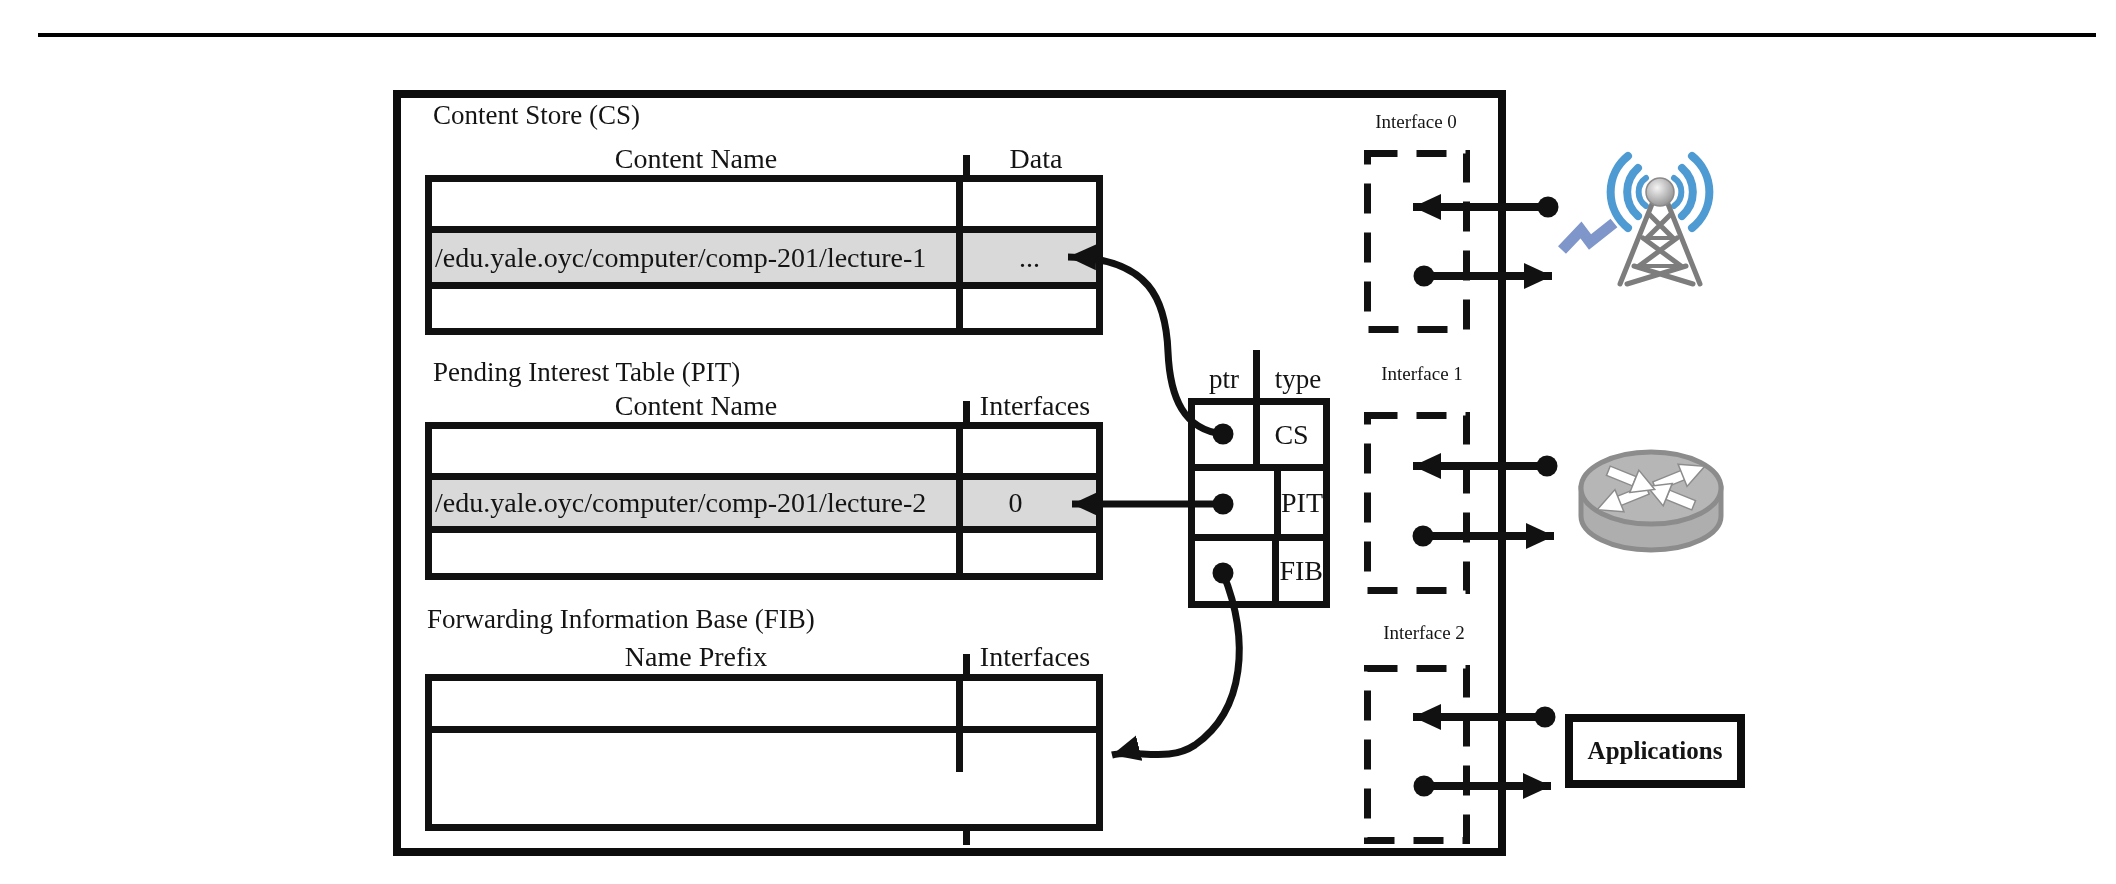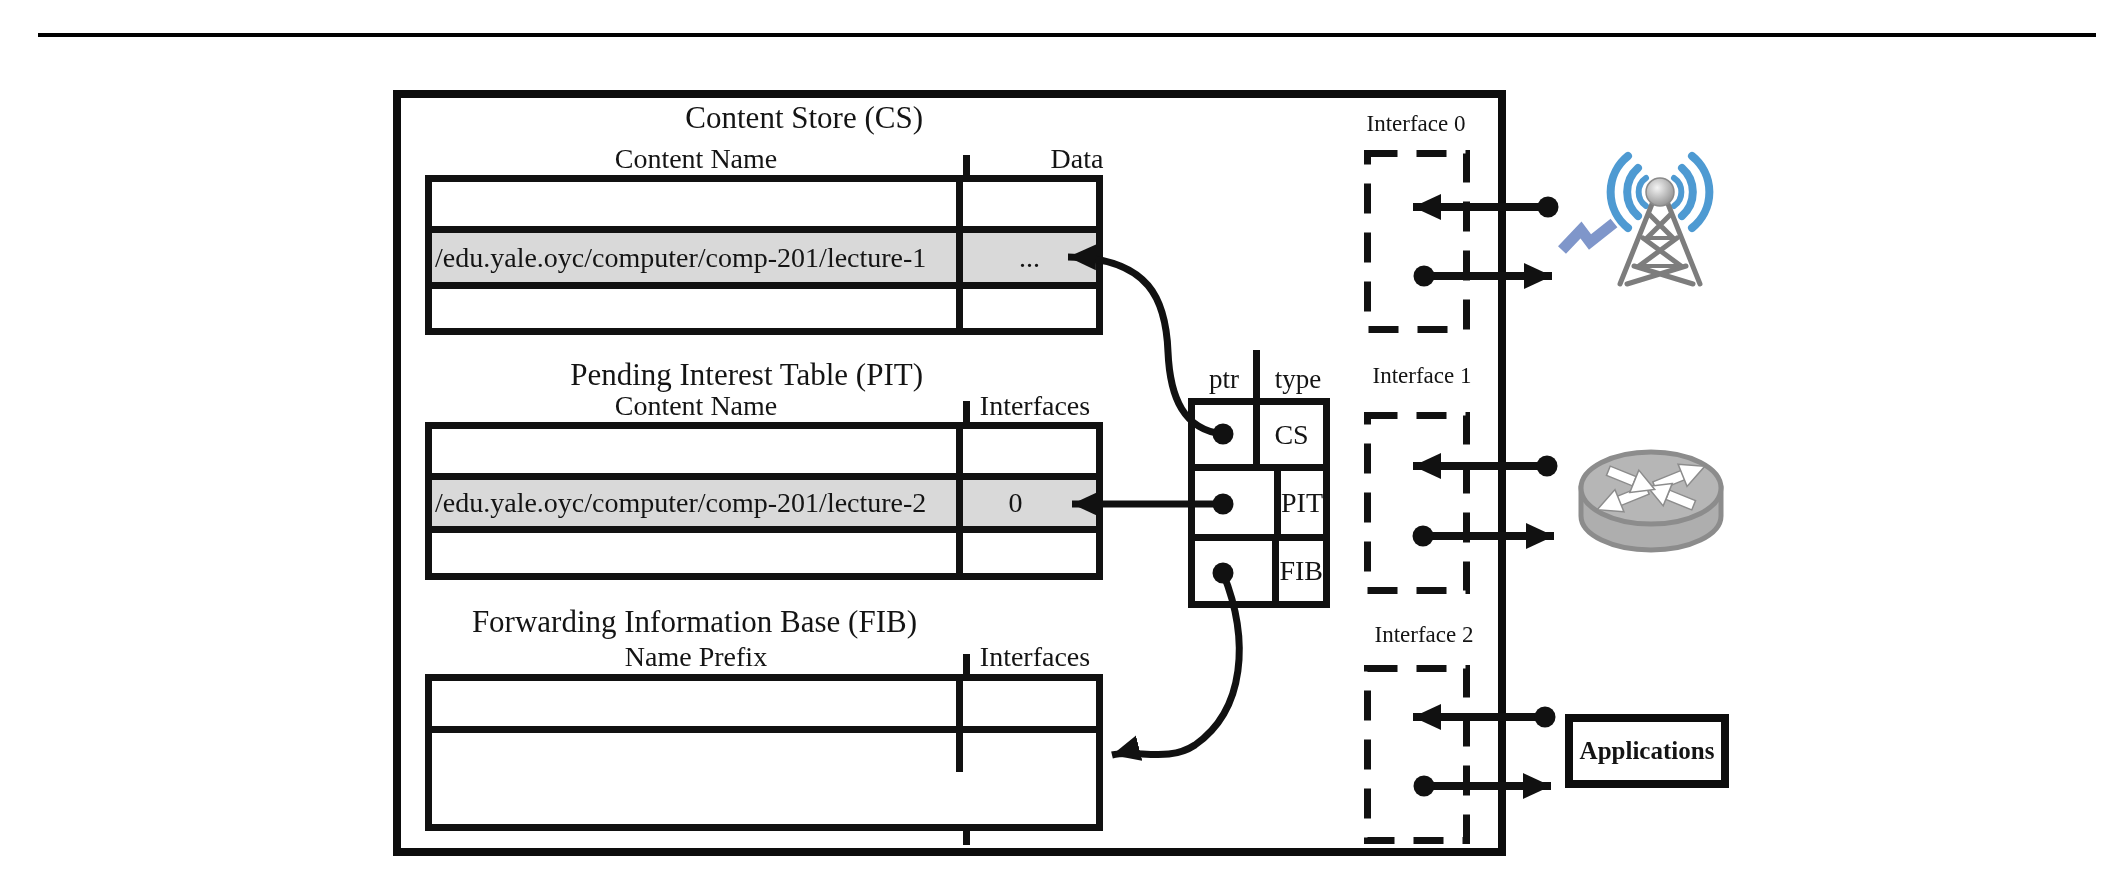--- a/index.html
+++ b/index.html
@@ -1,52 +1,52 @@
 <!DOCTYPE html>
 <html><head>
 <meta charset="utf-8">
 <style>
   html,body{margin:0;padding:0;background:#ffffff;}
   body{width:2116px;height:884px;position:relative;overflow:hidden;
        font-family:"Liberation Serif","DejaVu Serif",serif;color:#141414;}
   .abs{position:absolute;}
   .rule{background:#000;}
   .mainbox{border:8px solid #0d0d0d;background:#fff;box-sizing:border-box;}
-  .title{font-size:31px;text-align:right;white-space:nowrap;}
+  .title{font-size:27px;text-align:left;white-space:nowrap;}
   .colhead{font-size:28px;text-align:center;white-space:nowrap;}
   .ndn-table{position:absolute;border:7px solid #111;background:#fff;box-sizing:border-box;}
   .trow{display:flex;}
   .trow + .trow{border-top:7px solid #111;}
   .tcell-name{width:531px;border-right:7px solid #111;display:flex;align-items:center;
               font-size:28px;white-space:nowrap;padding-left:3px;box-sizing:border-box;}
   .tcell-name.center{justify-content:center;padding-left:0;}
   .tcell-val{flex:1;display:flex;align-items:center;justify-content:center;font-size:28px;}
   .hl{background:#d9d9d9;}
   .tick{background:#111;}
   .ptr-table{position:absolute;border:7px solid #111;background:#fff;box-sizing:border-box;}
   .prow{display:flex;}
   .prow + .prow{border-top:7px solid #111;padding-left:28px;}
   .pcell-ptr{width:58px;border-right:7px solid #111;}
   .pcell-type{flex:1;display:flex;align-items:center;justify-content:center;font-size:28px;}
-  .iface-label{font-size:23px;text-align:center;white-space:nowrap;}
+  .iface-label{font-size:19px;text-align:center;white-space:nowrap;}
   .apps-box{border:8px solid #0d0d0d;display:flex;align-items:center;justify-content:center;
             font-weight:bold;font-size:25px;background:#fff;box-sizing:border-box;}
   svg{display:block;}
   .overlay{pointer-events:none;}
 </style>
 </head>
 <body>
 
 <div class="abs rule" style="left:38px;top:33px;width:2058px;height:4px;"></div>
 
 <div class="abs mainbox" style="left:393px;top:90px;width:1113px;height:766px;"></div>
 
 <div class="abs title" style="left:433px;top:100px;width:490px;">Content Store (CS)</div>
 <div class="abs colhead" style="left:425px;top:143px;width:542px;">Content Name</div>
-<div class="abs colhead" style="left:1009px;top:143px;width:136px;">Data</div>
+<div class="abs colhead" style="left:968px;top:143px;width:136px;">Data</div>
 <div class="abs tick" style="left:963px;top:155px;width:7px;height:20px;"></div>
 <div class="ndn-table" style="left:425px;top:175px;width:678px;height:160px;">
   <div class="trow" style="height:44px;">
     <div class="tcell-name"></div>
     <div class="tcell-val"></div>
   </div>
   <div class="trow hl" style="height:49px;">
     <div class="tcell-name">/edu.yale.oyc/computer/comp-201/lecture-1</div>
     <div class="tcell-val">...</div>
   </div>
@@ -106,21 +106,21 @@
   <div class="prow" style="height:60px;">
     <div class="pcell-ptr"></div>
     <div class="pcell-type">FIB</div>
   </div>
 </div>
 
 <div class="abs iface-label" style="left:1326px;top:111px;width:180px;">Interface 0</div>
 <div class="abs iface-label" style="left:1332px;top:363px;width:180px;">Interface 1</div>
 <div class="abs iface-label" style="left:1334px;top:622px;width:180px;">Interface 2</div>
 
-<div class="abs apps-box" style="left:1565px;top:714px;width:164px;height:74px;">
+<div class="abs apps-box" style="left:1565px;top:714px;width:180px;height:74px;">
   <span>Applications</span>
 </div>
 
 <svg class="abs" style="left:1594px;top:132px;" width="130" height="164" viewBox="0 0 130 164">
   <defs>
     <radialGradient id="ballg" cx="40%" cy="35%" r="70%">
       <stop offset="0" stop-color="#f4f4f4"></stop>
         <stop offset="1" stop-color="#8f8f8f"></stop>
     </radialGradient>
   </defs>

